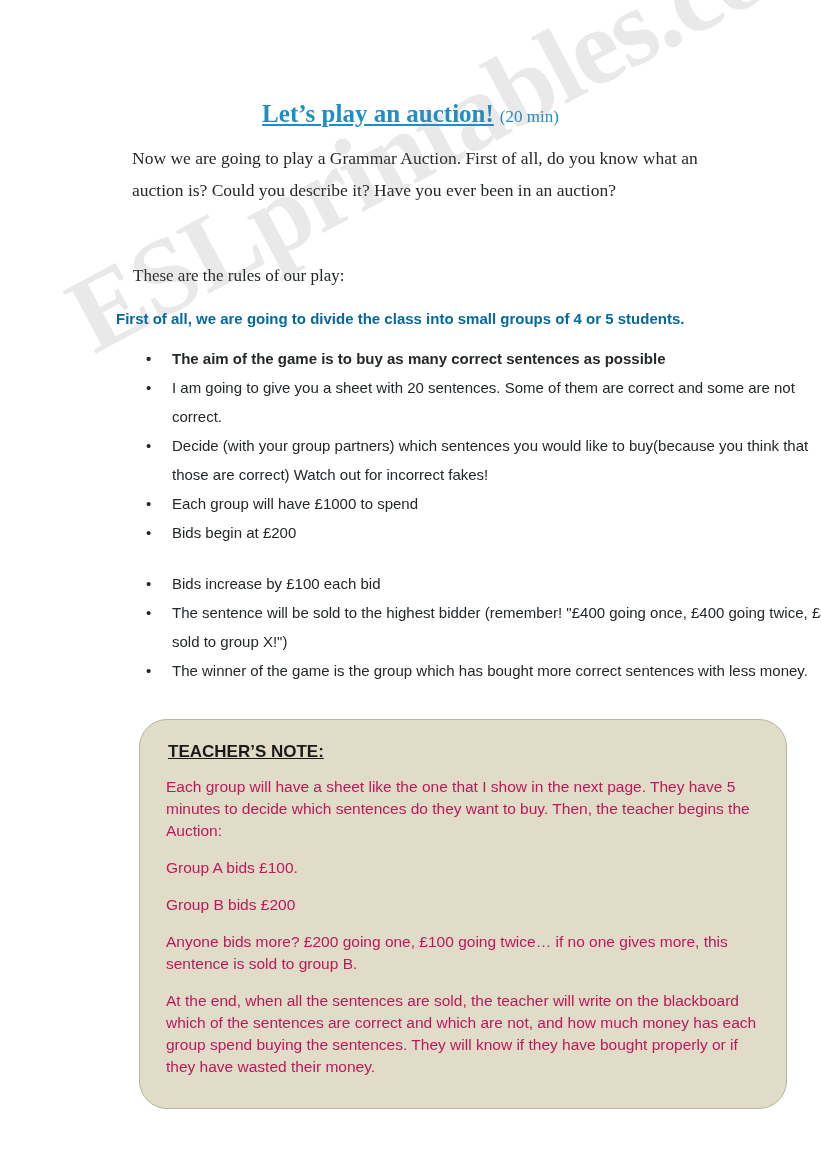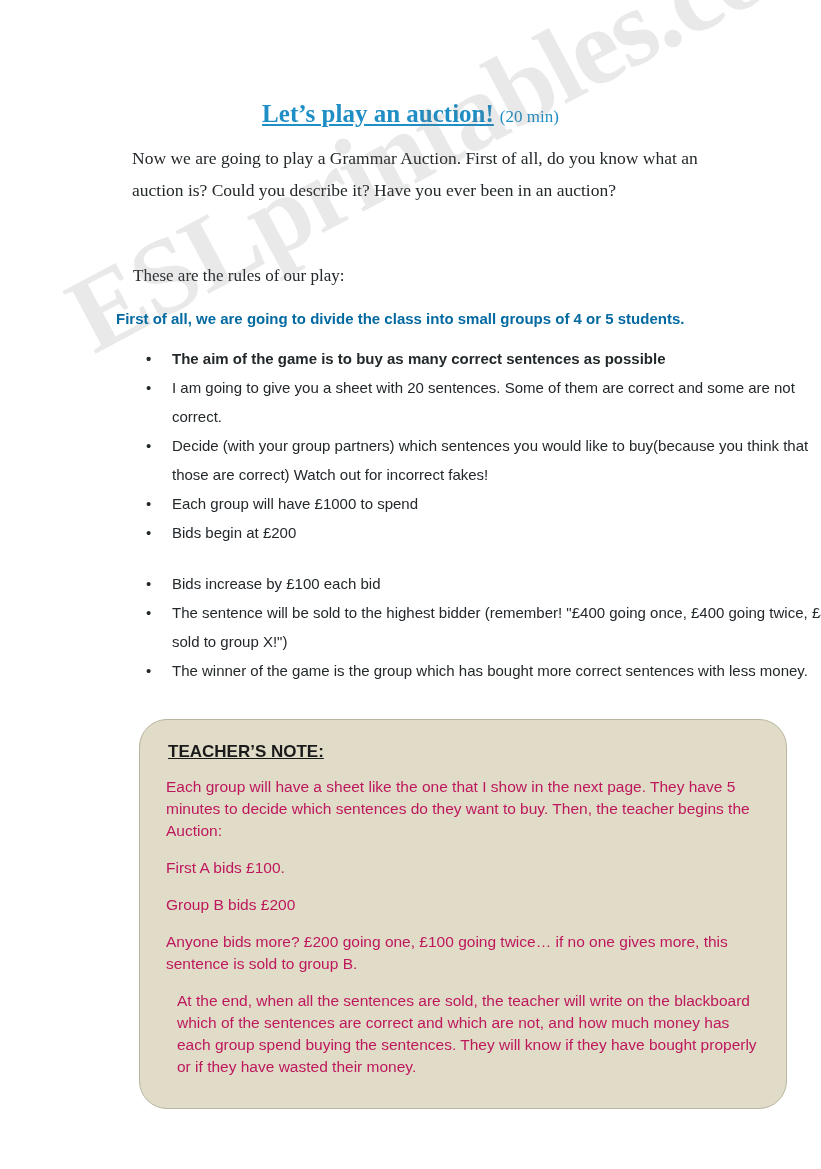--- a/index.html
+++ b/index.html
@@ -161,21 +161,20 @@
   }
   .note-p {
     font-family: "Liberation Sans", sans-serif;
     font-size: 15.5px;
     line-height: 22px;
     color: #be185d;
     margin: 0 0 15px 0;
   }
   .note-p:last-child {
     margin-bottom: 0;
-    margin-left: 11px;
   }
 </style>
 </head>
 <body>
 
 <div class="page">
 
   <div class="watermark">ESLprintables.com</div>
 
   <div class="title-wrap">
@@ -195,19 +194,19 @@
     <li>Each group will have £1000 to spend</li>
     <li>Bids begin at £200</li>
     <li class="gap">Bids increase by £100 each bid</li>
     <li>The sentence will be sold to the highest bidder (remember! "£400 going once, £400 going twice, £400 sold to group X!")</li>
     <li>The winner of the game is the group which has bought more correct sentences with less money.</li>
   </ul>
 
   <div class="note-box">
     <div class="note-title">TEACHER’S NOTE:</div>
     <p class="note-p">Each group will have a sheet like the one that I show in the next page. They have 5 minutes to decide which sentences do they want to buy. Then, the teacher begins the Auction:</p>
-    <p class="note-p">First A bids £100.</p>
+    <p class="note-p">Group A bids £100.</p>
     <p class="note-p">Group B bids £200</p>
     <p class="note-p">Anyone bids more? £200 going one, £100 going twice… if no one gives more, this sentence is sold to group B.</p>
     <p class="note-p">At the end, when all the sentences are sold, the teacher will write on the blackboard which of the sentences are correct and which are not, and how much money has each group spend buying the sentences. They will know if they have bought properly or if they have wasted their money.</p>
   </div>
 
 </div>
 
 </body></html>

